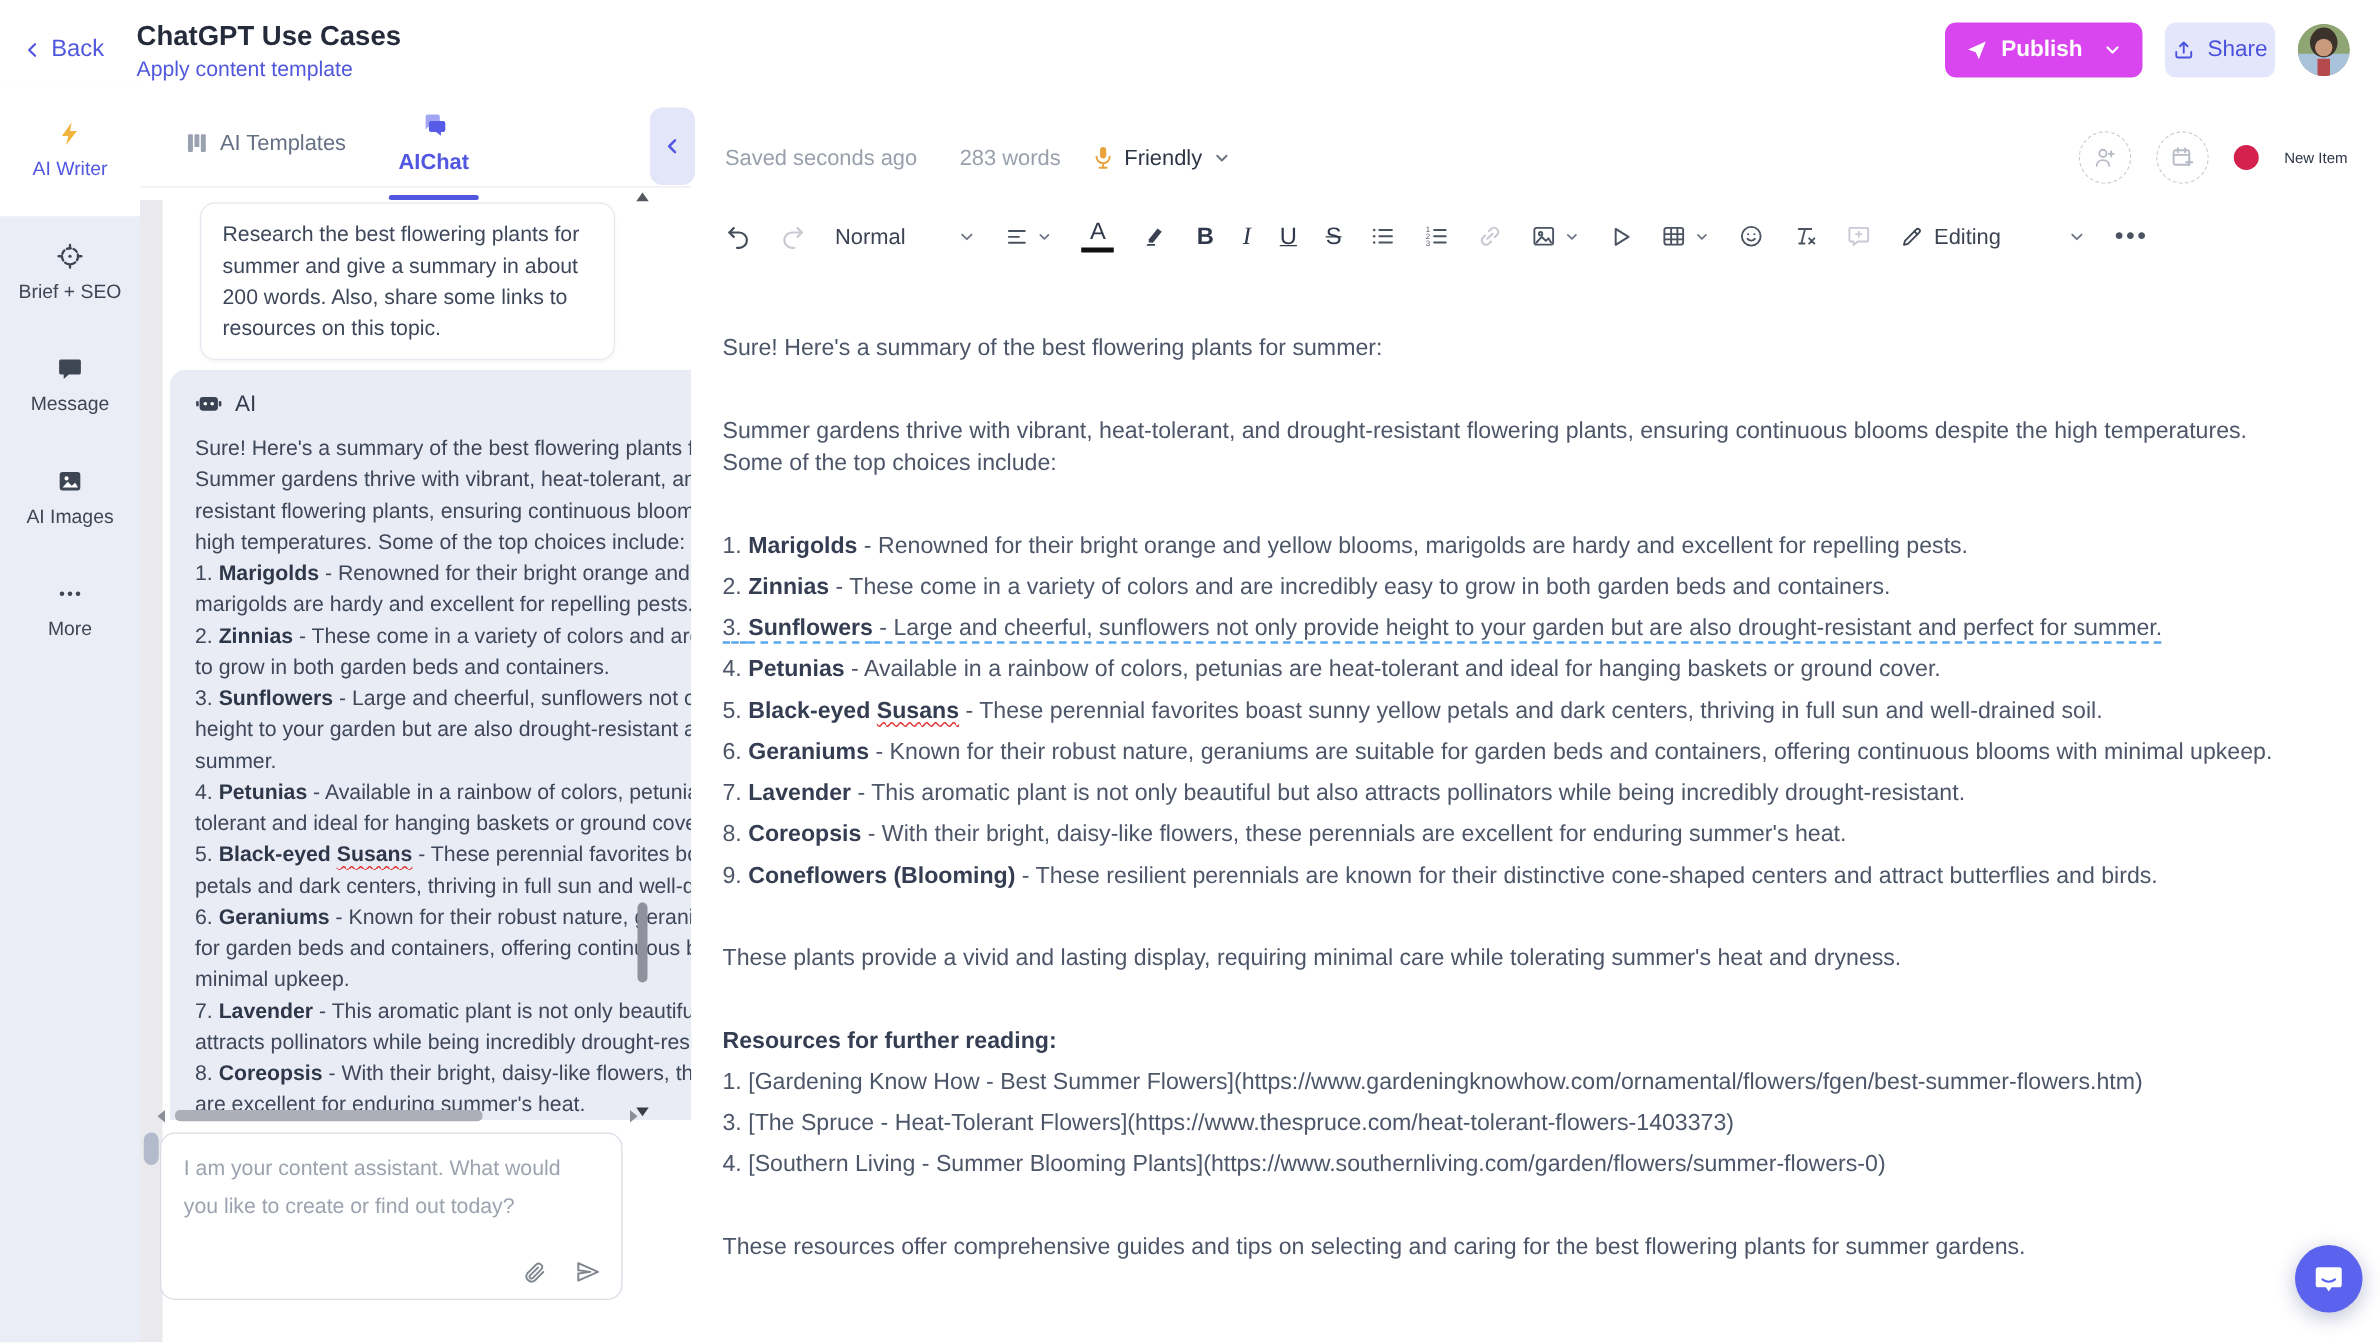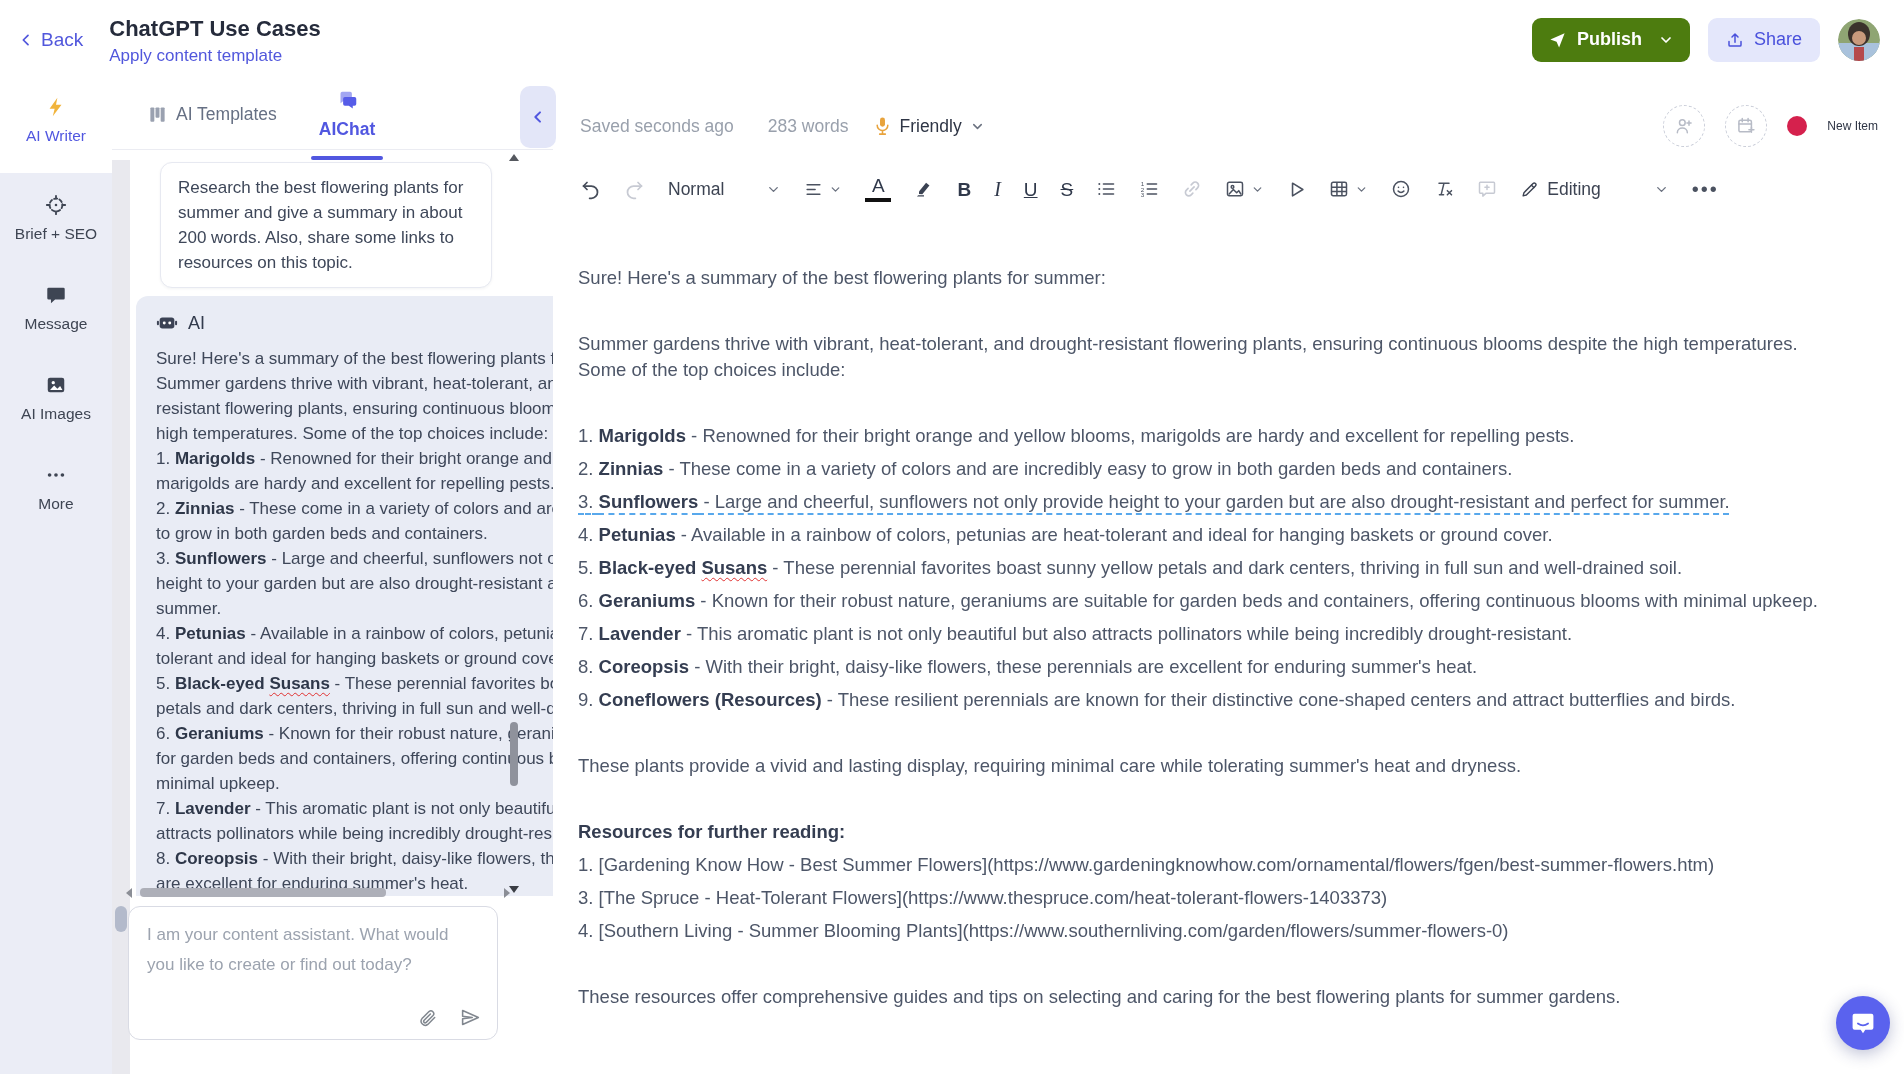--- a/index.html
+++ b/index.html
@@ -9,23 +9,23 @@
 
   
   .header{position:absolute;top:0;left:0;right:0;height:79px;display:flex;align-items:center;
           padding:0 24px 0 18px;background:#fff;box-sizing:border-box;}
   .back{display:flex;align-items:center;gap:7px;color:#5157DC;font-size:19px;cursor:pointer;margin-right:26px;}
   .titles h1{margin:2px 0 4px;font-size:22px;font-weight:700;color:#252B3B;}
   .titles a{font-size:17px;color:#5157DC;text-decoration:none;cursor:pointer;display:block;}
   .header-right{margin-left:auto;display:flex;align-items:center;gap:18px;}
   .btn{border:none;cursor:pointer;display:flex;align-items:center;height:44px;border-radius:9px;
        font-family:inherit;font-size:18px;}
-  .btn-publish{background:#4d7c0f;color:#fff;font-weight:700;padding:2px 16px;gap:10px;}
+  .btn-publish{background:#d946ef;color:#fff;font-weight:700;padding:2px 16px;gap:10px;}
   .btn-publish .chev{margin-left:6px;}
-  .btn-share{background:#E4E7FB;color:#4A51DC;font-weight:500;padding:0 18px;gap:10px;}
+  .btn-share{background:#E4E7FB;color:#4A51DC;font-weight:500;padding:0 6px;gap:10px;}
   .avatar{width:42px;height:42px;border-radius:50%;overflow:hidden;flex:0 0 auto;}
 
   
   .sidebar{position:absolute;top:67px;left:0;bottom:0;width:112px;background:#EBEDF6;}
   .side-item{height:90px;display:flex;flex-direction:column;align-items:center;justify-content:center;
              gap:9px;font-size:15.5px;color:#3E4553;cursor:pointer;}
   .side-item.active{height:106px;background:#fff;color:#5157E0;}
 
   
   .chat-panel{position:absolute;top:79px;left:112px;width:441px;bottom:0;background:#fff;}
@@ -511,21 +511,21 @@
         <p class="doc-p">Summer gardens thrive with vibrant, heat-tolerant, and drought-resistant flowering plants, ensuring continuous blooms despite the high temperatures. Some of the top choices include:</p>
         <div class="doc-spacer"></div>
         <p class="doc-p">1. <b>Marigolds</b> - Renowned for their bright orange and yellow blooms, marigolds are hardy and excellent for repelling pests.</p>
         <p class="doc-p">2. <b>Zinnias</b> - These come in a variety of colors and are incredibly easy to grow in both garden beds and containers.</p>
         <p class="doc-p dashed">3. <b>Sunflowers</b> - Large and cheerful, sunflowers not only provide height to your garden but are also drought-resistant and perfect for summer.</p>
         <p class="doc-p">4. <b>Petunias</b> - Available in a rainbow of colors, petunias are heat-tolerant and ideal for hanging baskets or ground cover.</p>
         <p class="doc-p">5. <b>Black-eyed <span class="wavy">Susans</span></b> - These perennial favorites boast sunny yellow petals and dark centers, thriving in full sun and well-drained soil.</p>
         <p class="doc-p">6. <b>Geraniums</b> - Known for their robust nature, geraniums are suitable for garden beds and containers, offering continuous blooms with minimal upkeep.</p>
         <p class="doc-p">7. <b>Lavender</b> - This aromatic plant is not only beautiful but also attracts pollinators while being incredibly drought-resistant.</p>
         <p class="doc-p">8. <b>Coreopsis</b> - With their bright, daisy-like flowers, these perennials are excellent for enduring summer's heat.</p>
-        <p class="doc-p">9. <b>Coneflowers (Resources)</b> - These resilient perennials are known for their distinctive cone-shaped centers and attract butterflies and birds.</p>
+        <p class="doc-p">9. <b>Coneflowers (Blooming)</b> - These resilient perennials are known for their distinctive cone-shaped centers and attract butterflies and birds.</p>
         <div class="doc-spacer"></div>
         <p class="doc-p">These plants provide a vivid and lasting display, requiring minimal care while tolerating summer's heat and dryness.</p>
         <div class="doc-spacer"></div>
         <p class="doc-p"><b>Resources for further reading:</b></p>
         <p class="doc-p">1. [Gardening Know How - Best Summer Flowers](https://www.gardeningknowhow.com/ornamental/flowers/fgen/best-summer-flowers.htm)</p>
         <p class="doc-p">3. [The Spruce - Heat-Tolerant Flowers](https://www.thespruce.com/heat-tolerant-flowers-1403373)</p>
         <p class="doc-p">4. [Southern Living - Summer Blooming Plants](https://www.southernliving.com/garden/flowers/summer-flowers-0)</p>
         <div class="doc-spacer"></div>
         <p class="doc-p">These resources offer comprehensive guides and tips on selecting and caring for the best flowering plants for summer gardens.</p>
       </div>

